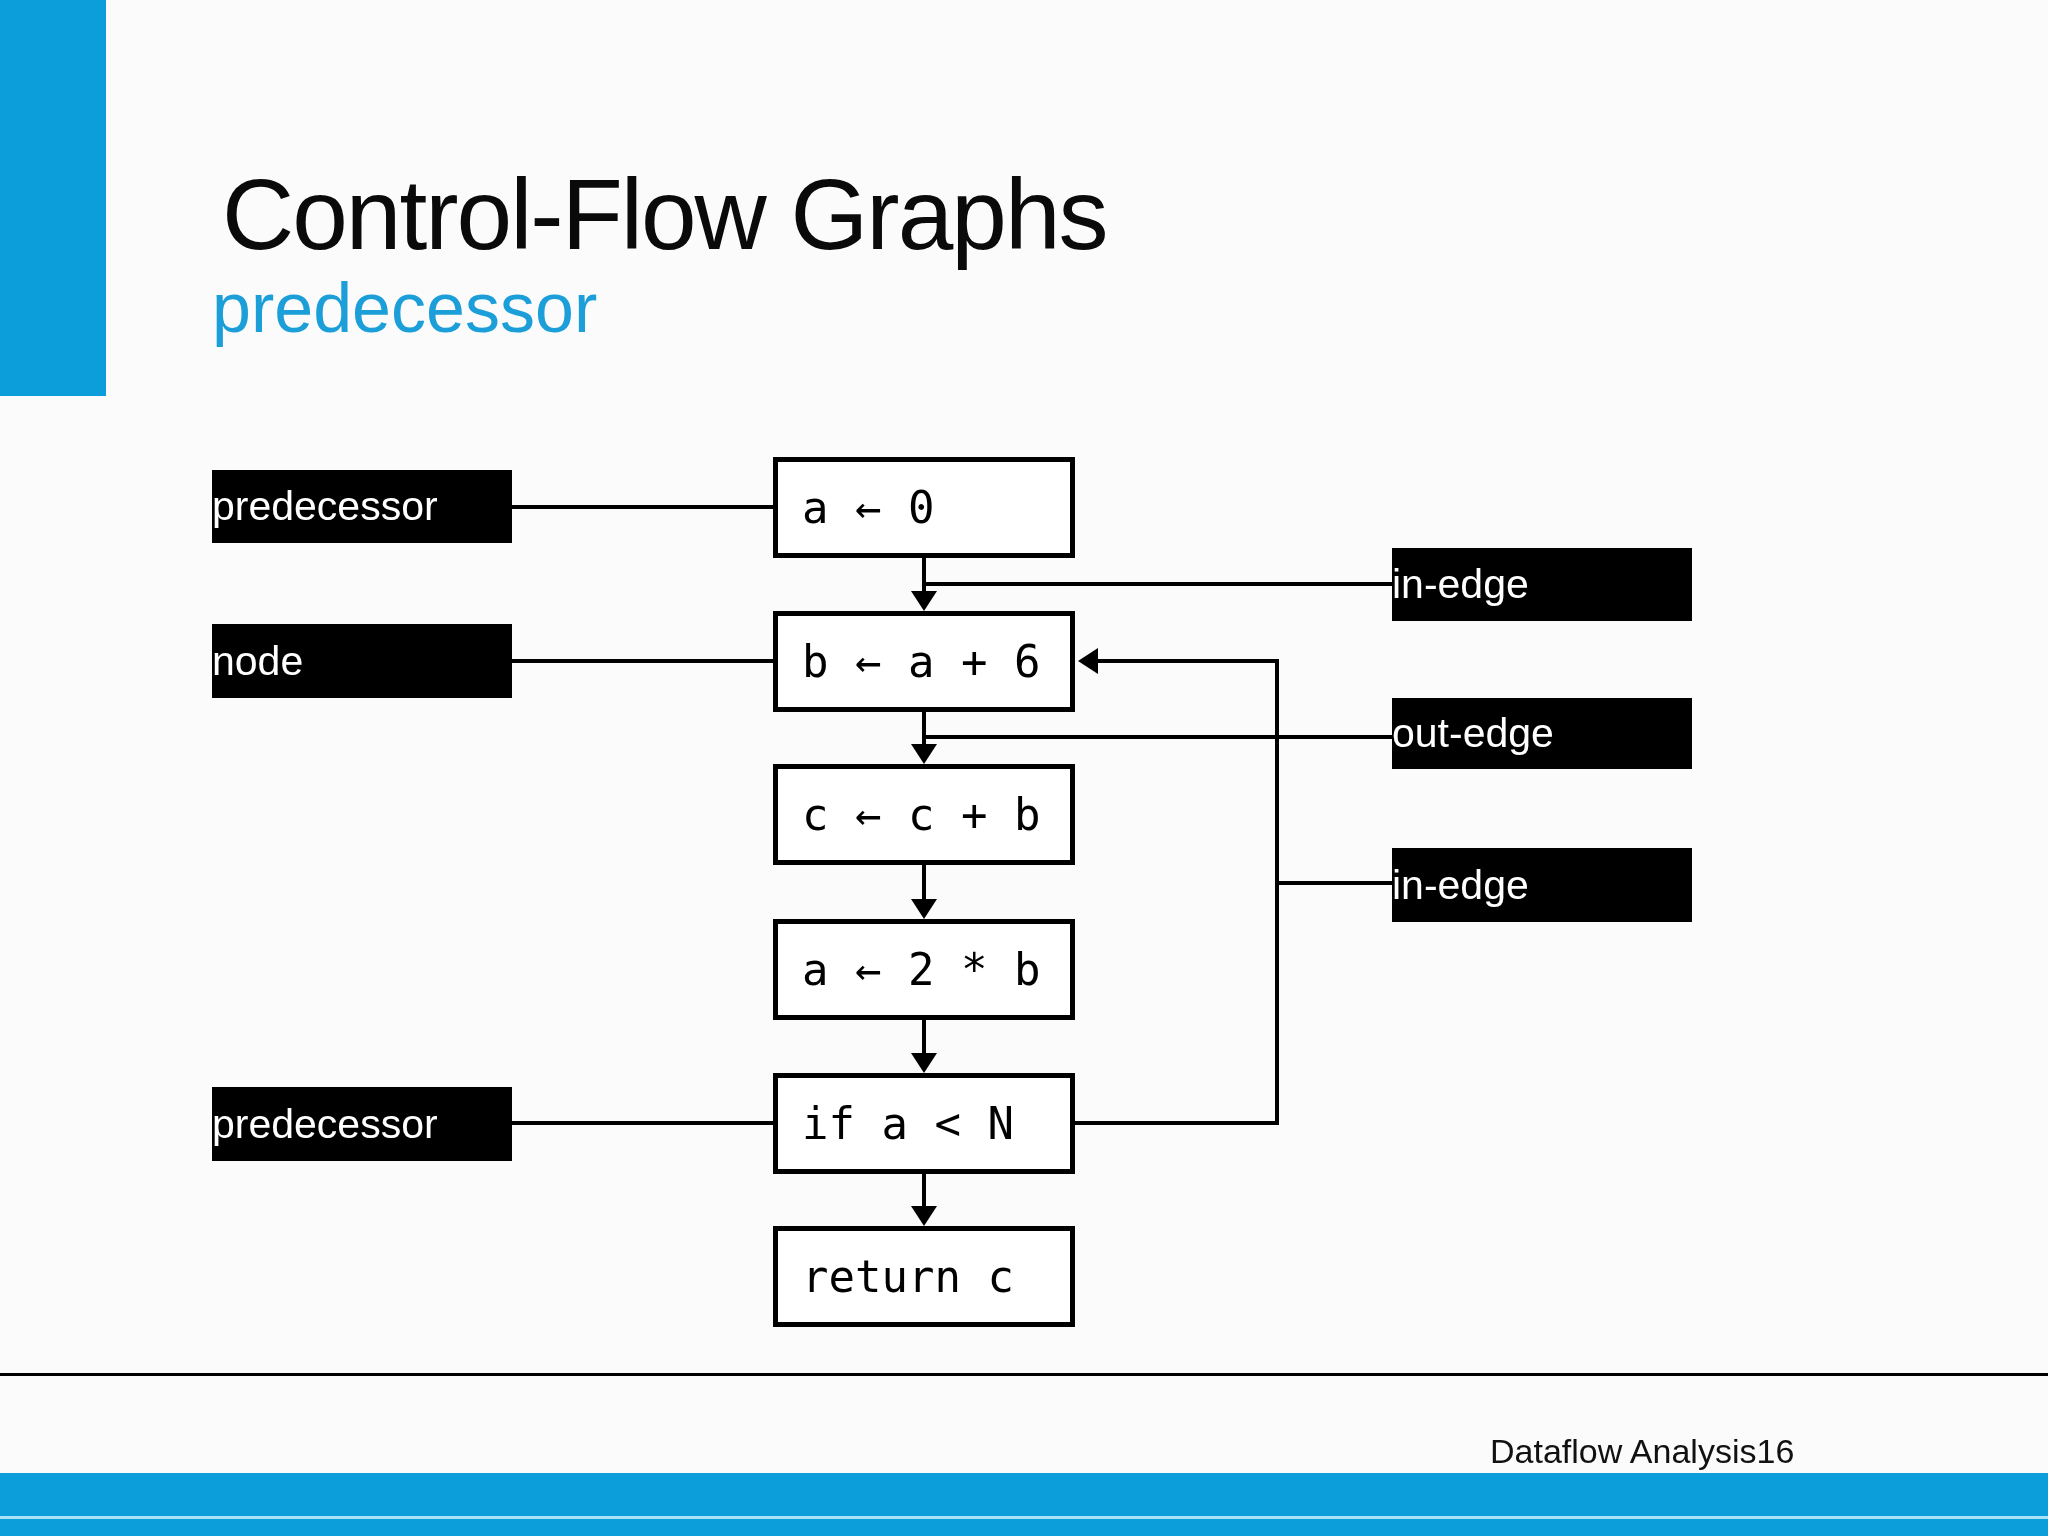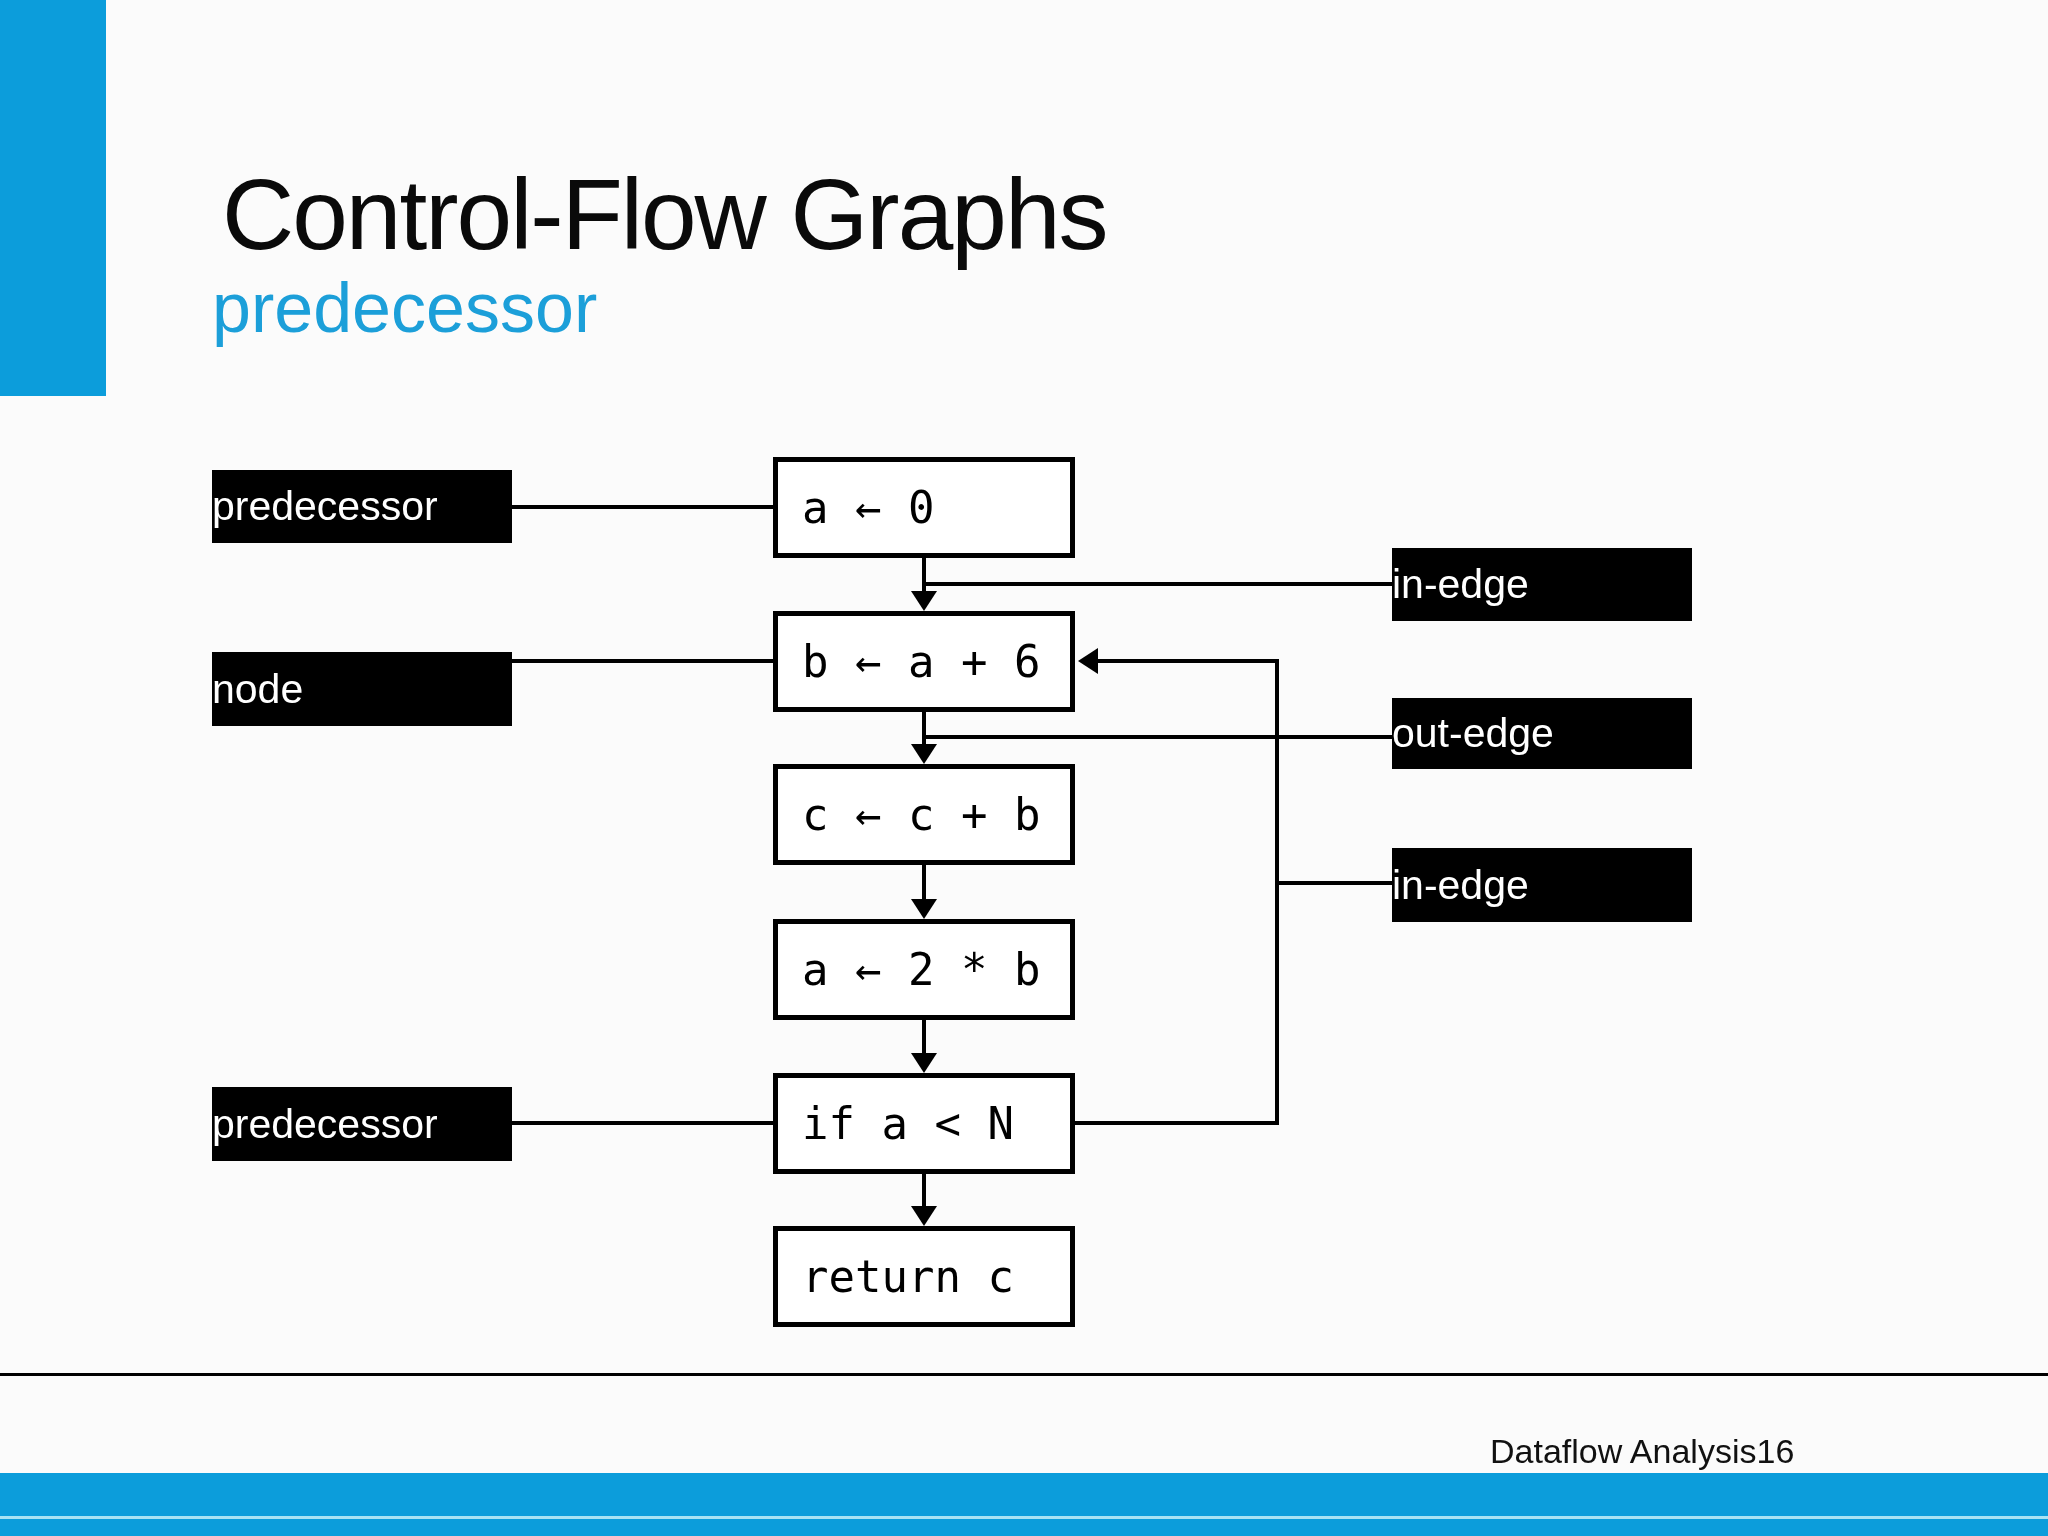--- a/index.html
+++ b/index.html
@@ -20,21 +20,21 @@
     padding-left:24px;font-family:"DejaVu Sans Mono",monospace;font-size:44px;color:#000;
     white-space:pre;
   }
   .n0{top:457px}.n1{top:611px}.n2{top:764px}.n3{top:919px}.n4{top:1073px}.n5{top:1226px}
   .tag{
     position:absolute;width:300px;height:73px;background:#000;color:#fff;
     display:flex;align-items:center;padding-left:0;box-sizing:border-box;
     font-size:41px;font-weight:400;
   }
   .t-pred1{left:212px;top:470px}
-  .t-node {left:212px;top:652px;height:74px}
+  .t-node {left:212px;top:624px;height:74px}
   .t-pred2{left:212px;top:1087px;height:74px}
   .t-in1  {left:1392px;top:548px}
   .t-out  {left:1392px;top:698px;height:71px}
   .t-in2  {left:1392px;top:848px;height:74px}
   .hline,.vline{position:absolute;background:#000;}
   .hline{height:4px;}
   .vline{width:4px;}
   .arr-down{position:absolute;width:0;height:0;
     border-left:13px solid transparent;border-right:13px solid transparent;
     border-top:20px solid #000;}

